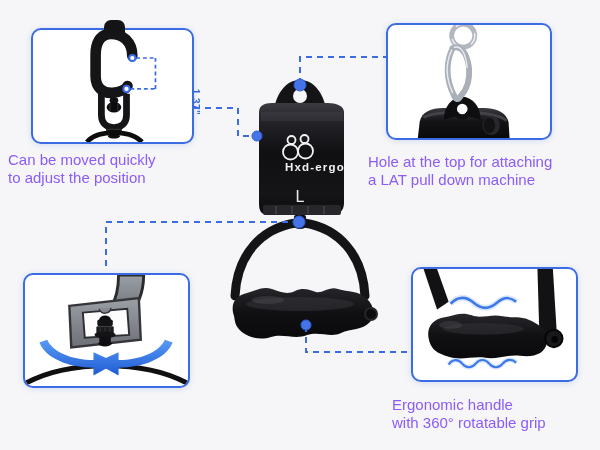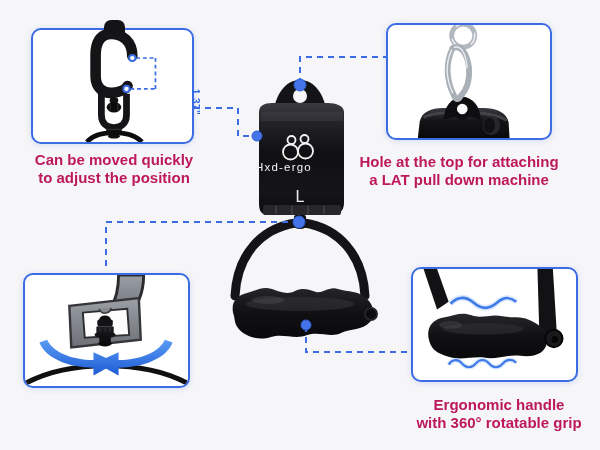--- a/index.html
+++ b/index.html
@@ -6,31 +6,31 @@
   .stage{
     position:relative;width:600px;height:450px;background:#f6f6f8;
     font-family:"Liberation Sans",sans-serif;overflow:hidden;
   }
   .panel{
     position:absolute;background:#ffffff;border:2px solid #3b6ce4;border-radius:10px;
     box-shadow:0 1px 6px rgba(59,108,228,.18);box-sizing:border-box;z-index:1;
   }
   .panel svg{position:absolute;left:0;top:0;width:100%;height:100%;overflow:hidden;border-radius:8px;}
   .caption{
-    position:absolute;text-align:center;font-size:15px;font-weight:700;color:#be185d;
+    position:absolute;font-size:15px;font-weight:400;color:#8b5cf6;
     line-height:18px;white-space:pre-line;z-index:2;
   }
   .measure{
     position:absolute;left:146px;top:66px;width:32px;height:12px;text-align:center;
     font-size:10px;font-weight:700;color:#2e68e0;letter-spacing:.5px;
     transform:rotate(90deg);transform-origin:center;z-index:2;
   }
   .brand{
-    position:absolute;left:255px;top:161px;width:90px;text-align:left;color:#f2f2f2;
-    font-weight:400;font-size:11.5px;letter-spacing:1.2px;z-index:3;
+    position:absolute;left:255px;top:161px;width:90px;text-align:right;color:#f2f2f2;
+    font-weight:700;font-size:11.5px;letter-spacing:1.2px;z-index:3;
   }
   .size{
     position:absolute;left:270px;top:188px;width:60px;text-align:center;color:#ececee;
     font-weight:400;font-size:16px;z-index:3;
   }
   .layer{position:absolute;left:0;top:0;width:600px;height:450px;pointer-events:none;}
   .product-layer{z-index:2;}
   .overlay{z-index:4;}
   .hook-stub{
     position:absolute;left:104px;top:20px;width:21px;height:13px;background:#141416;
@@ -164,21 +164,21 @@
         <path d="M66,24 C59,38 59,56 67,72" stroke="#aab0b8" stroke-width="6"></path>
         <path d="M66,24 C75,20 81,30 83,44 C84,57 81,67 74,74" stroke="#aab0b8" stroke-width="6"></path>
         <path d="M67,72 C69,78 72,78 74,74" stroke="#aab0b8" stroke-width="6"></path>
         <path d="M65,26 C59,39 59,55 66,70" stroke="#e8ebef" stroke-width="1.5"></path>
         <path d="M68,23 C76,21 80,32 81,44" stroke="#e8ebef" stroke-width="1.5"></path>
       </g>
       <path d="M70,90 A6,6 0 0 0 82,90" fill="none" stroke="#0e0e10" stroke-width="4"></path>
     </svg>
 
   </div>
-  <div class="caption" style="left:356px;top:153px;width:206px;">Hole at the top for attaching
+  <div class="caption" style="left:368px;top:153px;width:206px;">Hole at the top for attaching
 a LAT pull down machine</div>
 
   <div class="panel" style="left:23px;top:273px;width:167px;height:115px;">
     <svg viewBox="0 0 167 115">
       <defs>
         <linearGradient id="metalG" x1="0" y1="0" x2="0" y2="1">
           <stop offset="0" stop-color="#9aa0a6"></stop>
           <stop offset="1" stop-color="#6d7076"></stop>
         </linearGradient>
         <linearGradient id="arrG" x1="0" y1="0" x2="0" y2="1">

